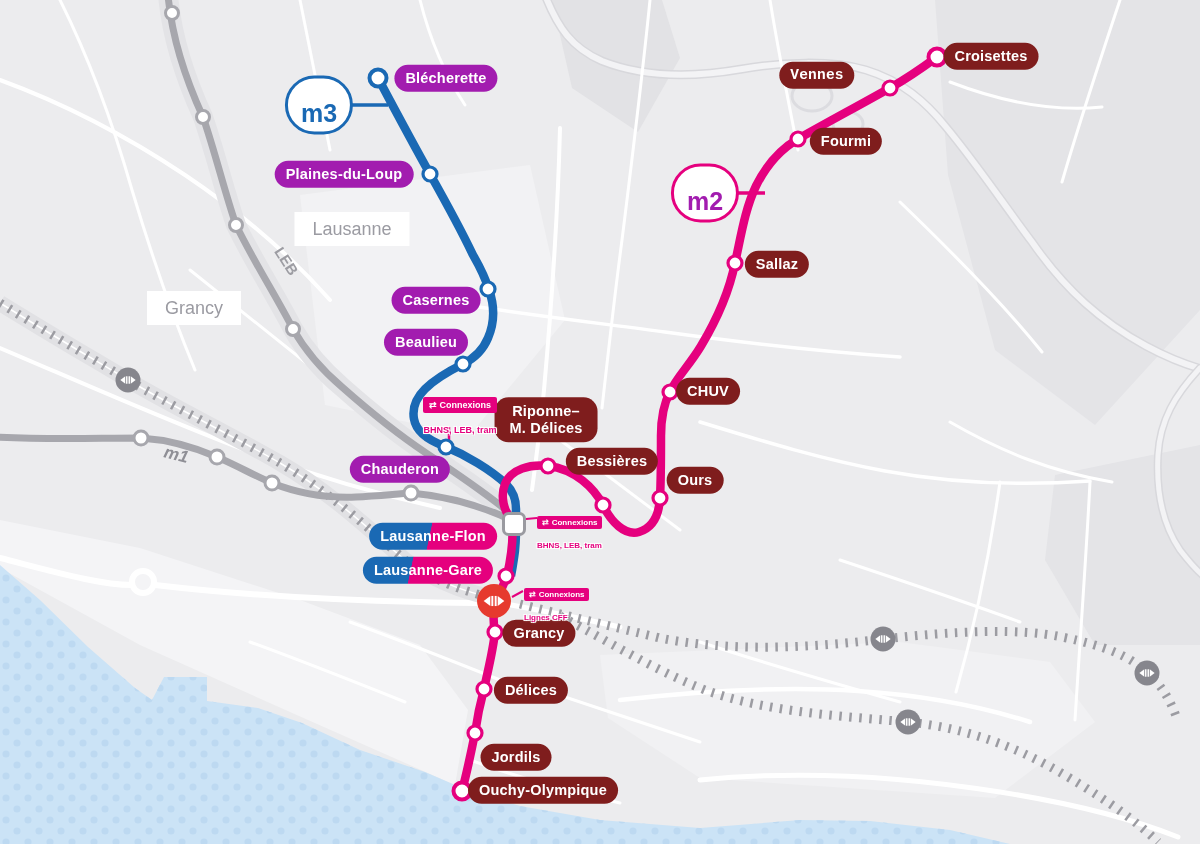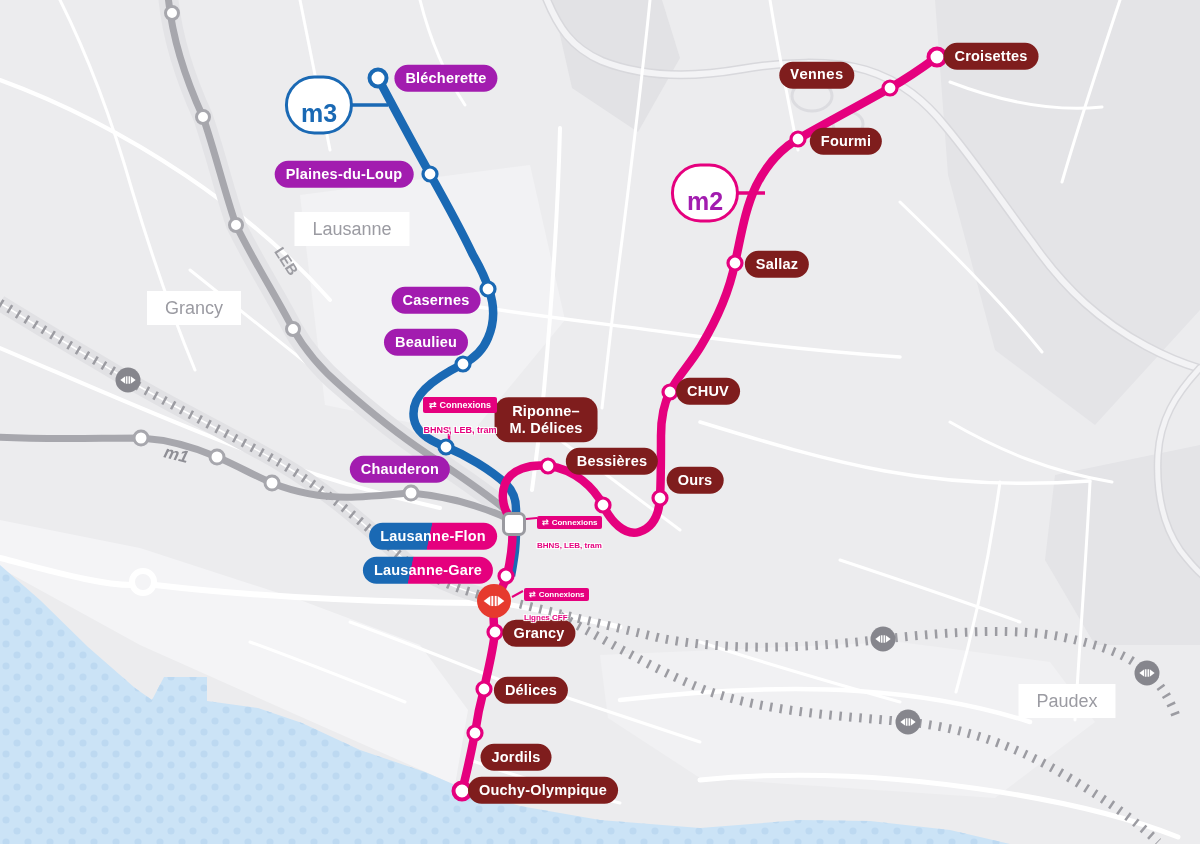--- a/index.html
+++ b/index.html
@@ -202,21 +202,20 @@
           <use href="#sbb-glyph" transform="scale(0.85)"></use>
         </g>
   </g>
 
   <text transform="translate(282,264) rotate(57)" fill="#9d9da3" font-size="15" font-weight="bold" font-family="Liberation Sans, sans-serif" text-anchor="middle">LEB</text>
   <text transform="translate(175,460) rotate(14)" fill="#8f8f96" font-size="17" font-weight="bold" font-style="italic" font-family="Liberation Sans, sans-serif" text-anchor="middle">m1</text>
 </svg>
 
 <div class="city-label" style="left:352px;top:229px;">Lausanne</div>
 <div class="city-label" style="left:194px;top:308px;">Grancy</div>
-<div class="city-label" style="left:1067px;top:701px;">Paudex</div>
 
 <div class="line-badge badge-m3" style="left:319px;top:105px;">m3</div>
 <div class="line-badge badge-m2" style="left:705px;top:193px;">m2</div>
 
 <div class="station-pill pill-blue" style="left:446px;top:78px;">Blécherette</div>
 <div class="station-pill pill-blue" style="left:344px;top:174px;">Plaines-du-Loup</div>
 <div class="station-pill pill-blue" style="left:436px;top:300px;">Casernes</div>
 <div class="station-pill pill-blue" style="left:426px;top:342px;">Beaulieu</div>
 <div class="station-pill pill-blue" style="left:400px;top:469px;">Chauderon</div>
 

